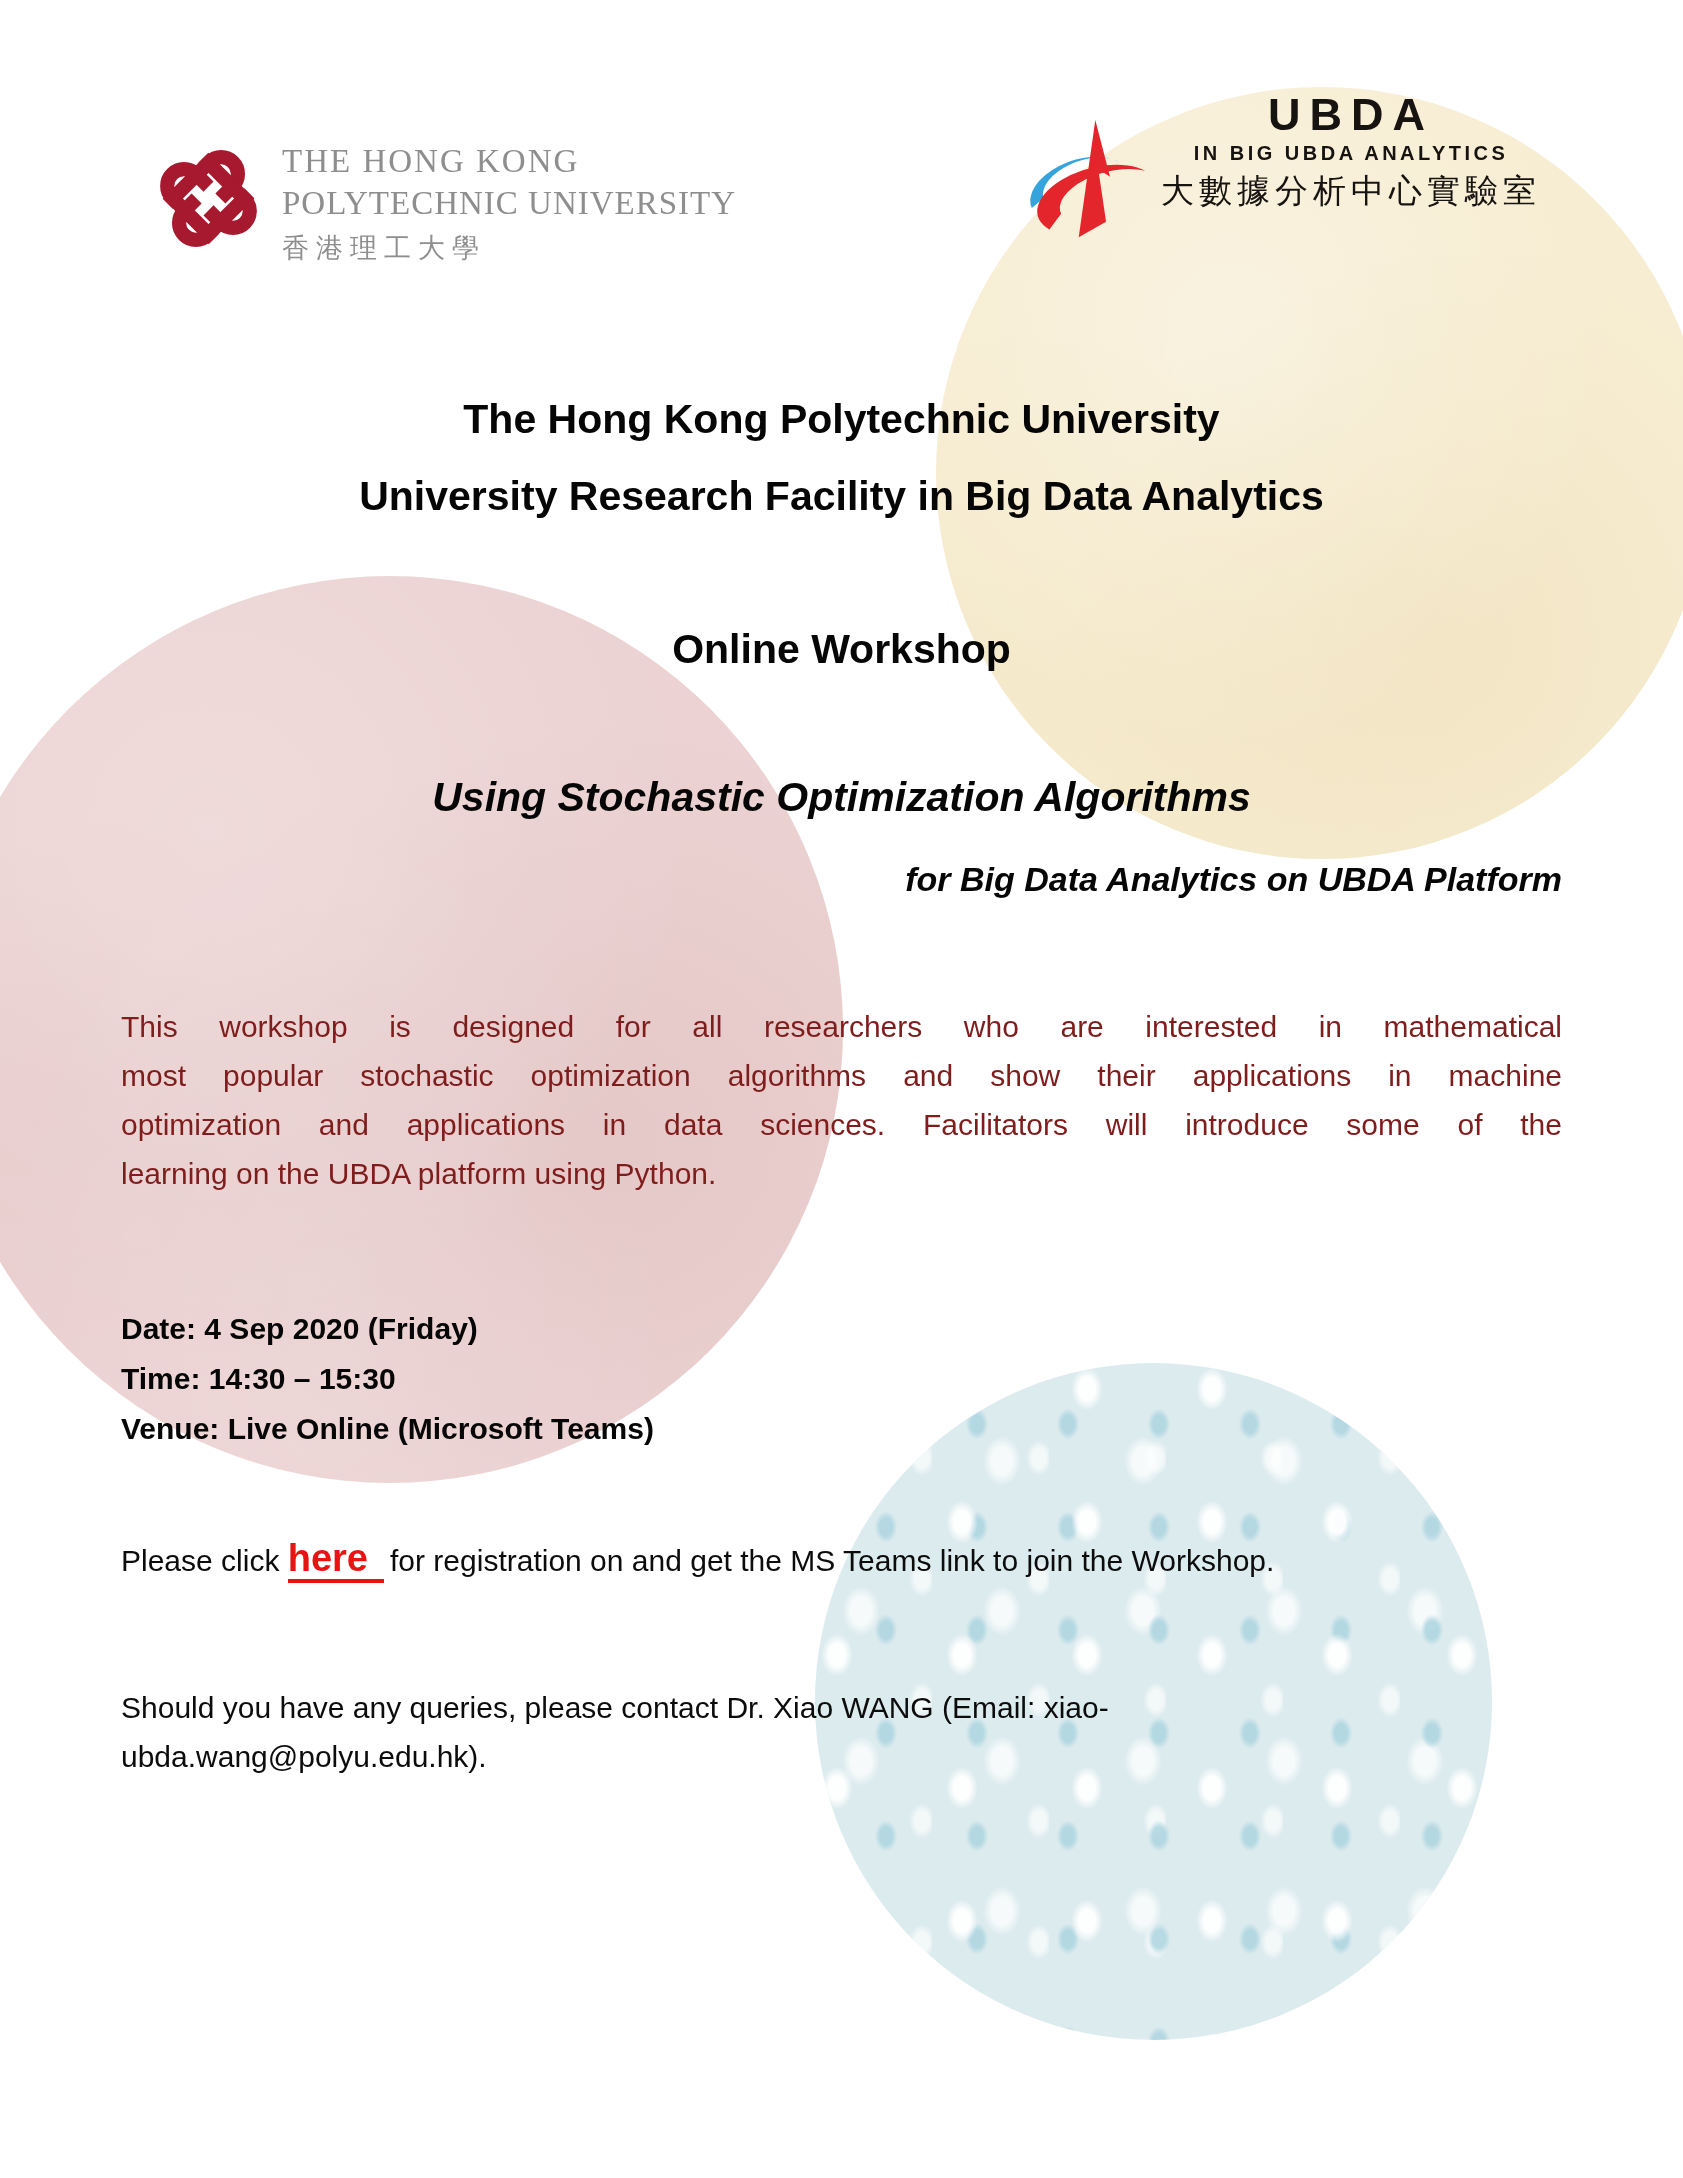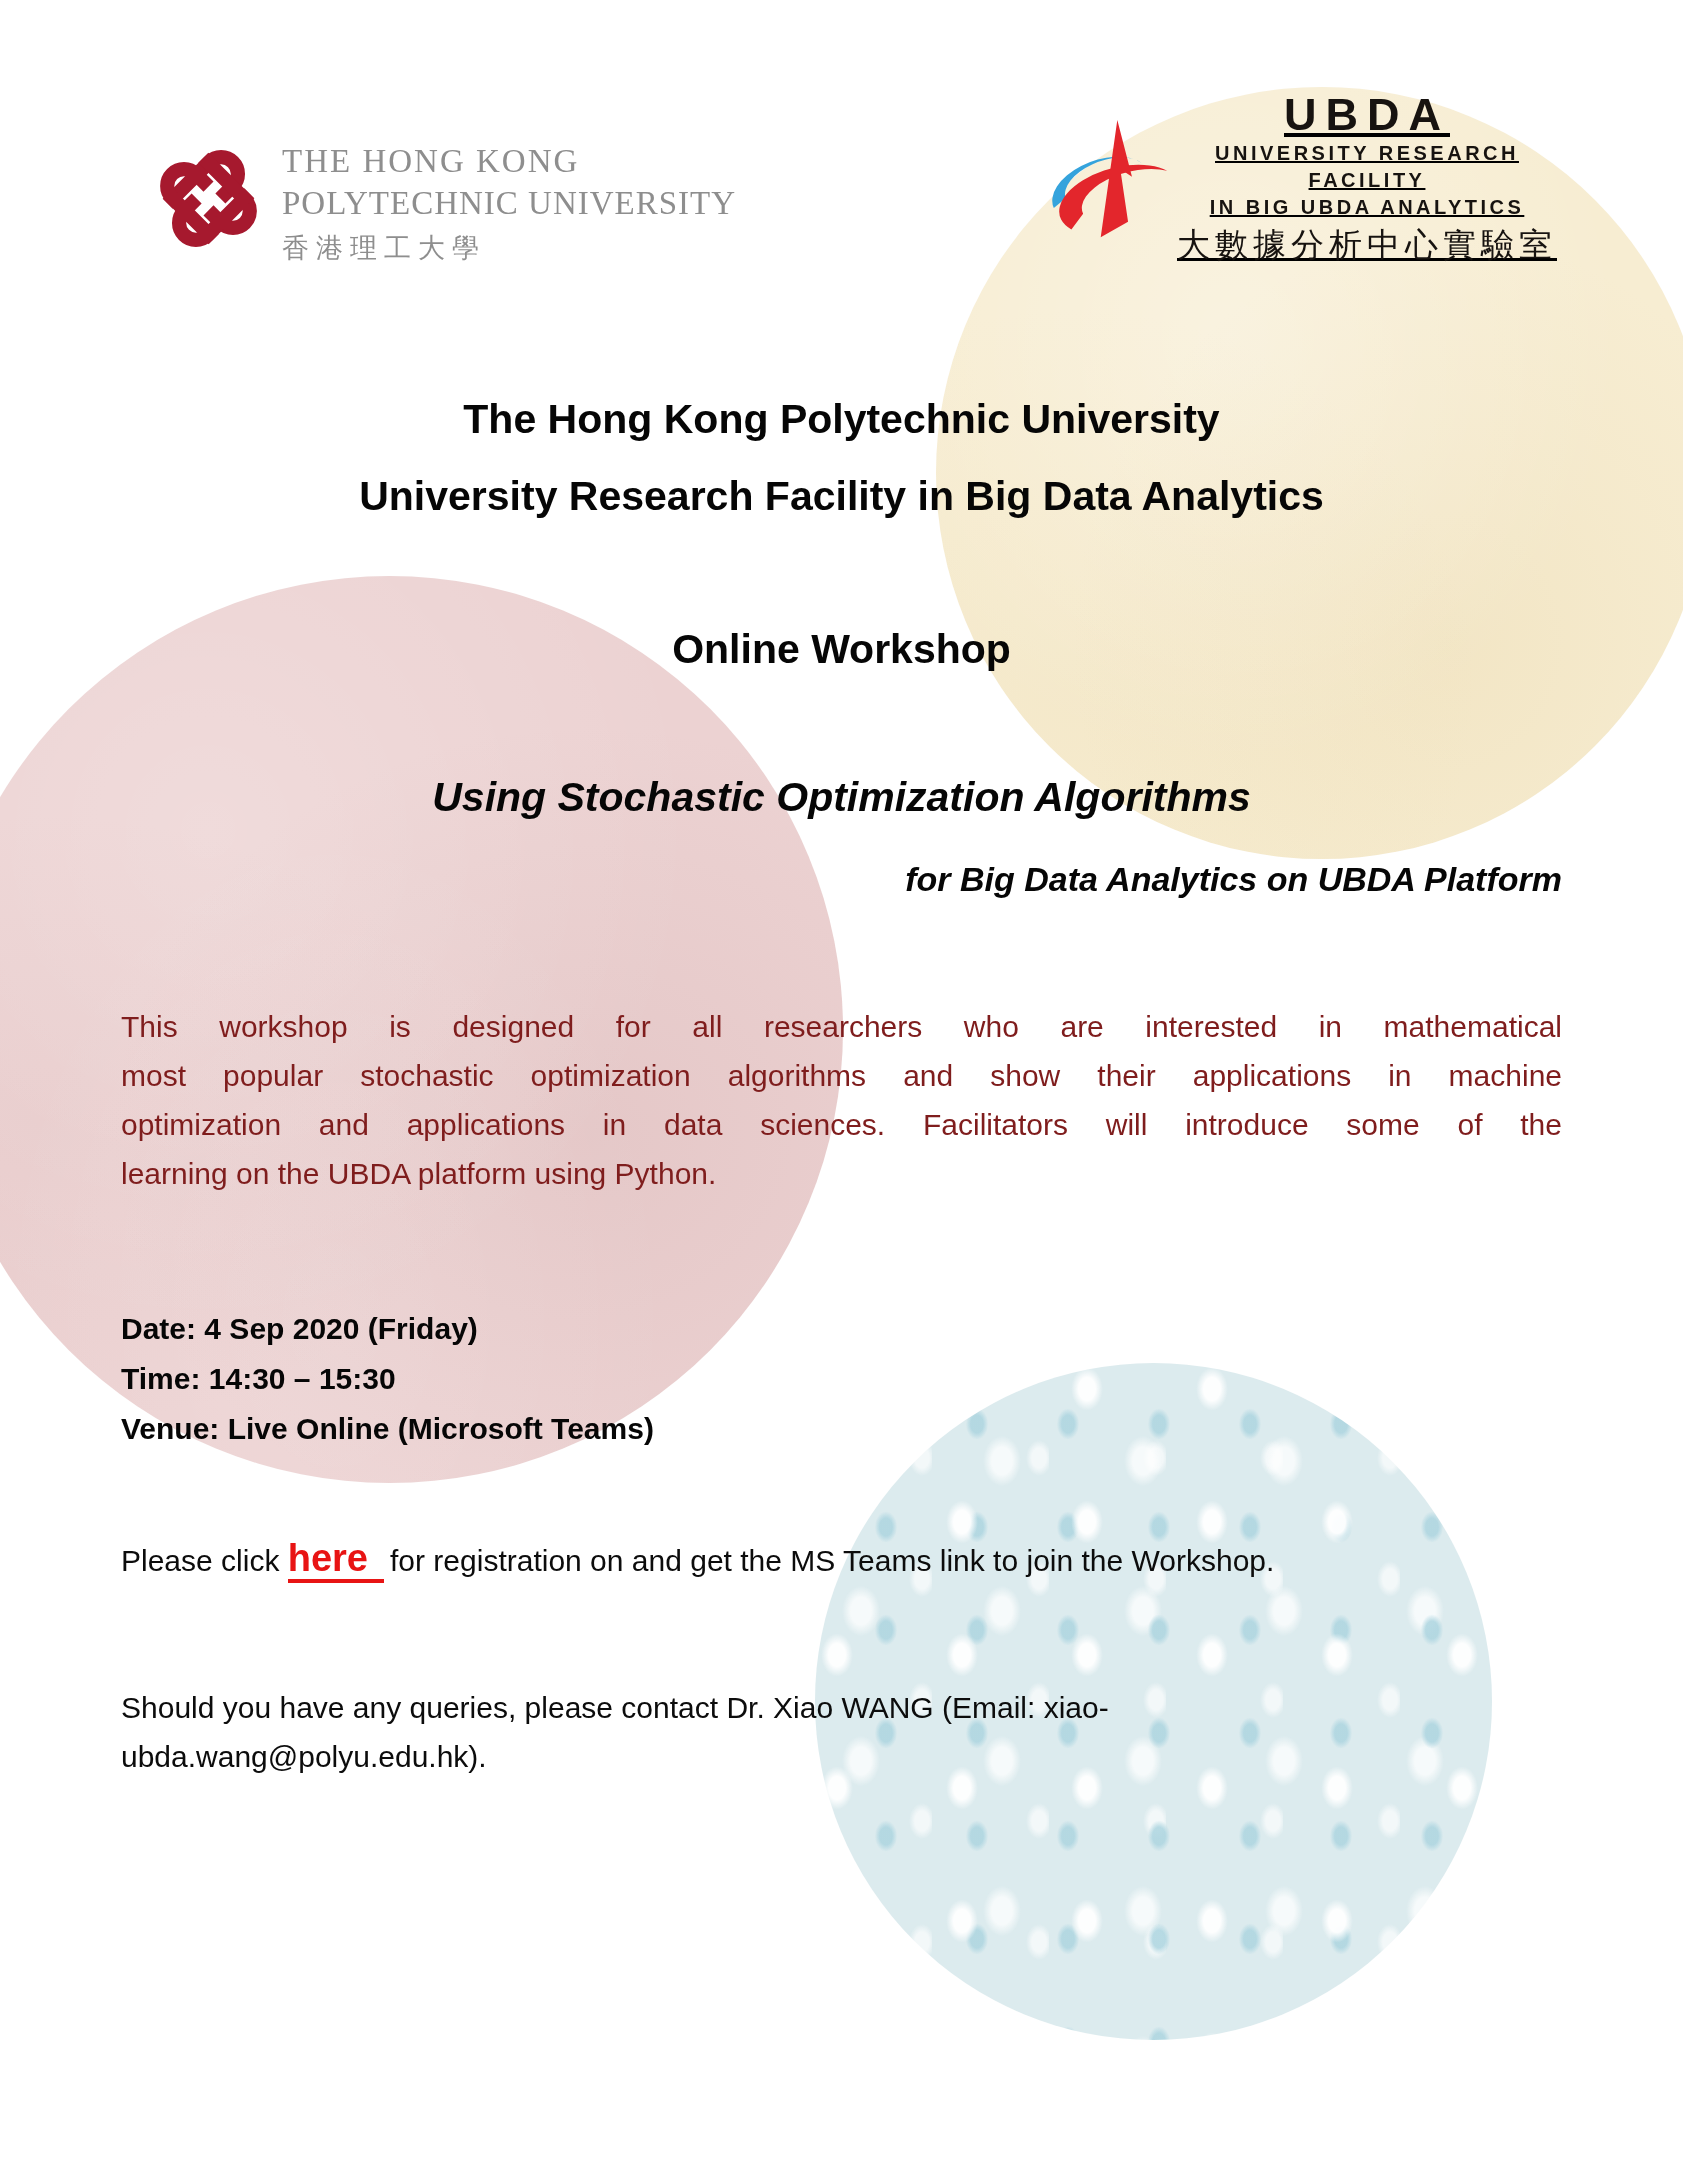--- a/index.html
+++ b/index.html
@@ -38,21 +38,21 @@
     background-size:125px 133px, 91px 103px, 141px 150px, 75px 85px, 117px 121px;
   }
   
   .polyu-logo{position:absolute;left:135px;top:125px;display:flex;}
   .polyu-emblem{width:147px;height:147px;flex:0 0 auto;}
   .polyu-text{margin-top:16px;color:#8e8e8e;font-family:"Liberation Serif","DejaVu Serif",serif;}
   .pl1{font-size:33px;line-height:40px;letter-spacing:2px;}
   .pl2{font-size:33px;line-height:44px;letter-spacing:1px;}
   .pl3{font-size:27px;line-height:46px;letter-spacing:7px;font-family:"Liberation Sans","DejaVu Sans",sans-serif;}
   
-  .ubda-logo{position:absolute;left:1046px;top:89px;display:flex;text-decoration:underline;}
+  .ubda-logo{position:absolute;left:1024px;top:89px;display:flex;gap:6px;}
   .ubda-mark{width:127px;height:149px;flex:0 0 auto;margin-top:22px;}
   .ubda-text{width:388px;text-align:center;color:#171310;}
   .ua{font-size:45px;line-height:51px;font-weight:800;letter-spacing:9px;}
   .ul1,.ul2{font-size:20px;line-height:27px;font-weight:700;letter-spacing:3.5px;}
   .ul3{font-size:33px;line-height:44px;letter-spacing:5px;margin-top:2px;}
   
   .tblock{position:absolute;left:121px;width:1441px;color:#060606;}
   .h1{text-align:center;font-size:41px;font-weight:700;line-height:50px;}
   .t-h1{top:394px;}
   .t-h2{top:471px;}
@@ -96,21 +96,20 @@
   </div>
 
   <div class="ubda-logo">
     <svg class="ubda-mark" viewBox="0 0 130 150" xmlns="http://www.w3.org/2000/svg">
       <path d="M8,98 A52,30 -20 0 1 98,52 A44,24 -20 0 0 20,88 Z" fill="#35a3dc"></path>
       <path d="M26,120 A62,33 -15 0 1 124,60 A54,27 -15 0 0 38,104 Z" fill="#e3262c"></path>
       <path d="M56,128 L73,8 L88,66 L76,58 L84,112 Z" fill="#e3262c"></path>
     </svg>
     <div class="ubda-text">
       <div class="ua">UBDA</div>
-      <div class="ul1">UNIVERSITY RESEARCH FACILITY</div>
       <div class="ul2">IN BIG UBDA ANALYTICS</div>
       <div class="ul3">大數據分析中心實驗室</div>
     </div>
   </div>
 
   <div class="tblock h1 t-h1">The Hong Kong Polytechnic University</div>
   <div class="tblock h1 t-h2">University Research Facility in Big Data Analytics</div>
   <div class="tblock h1 t-ow">Online Workshop</div>
   <div class="tblock t-wtitle">Using Stochastic Optimization Algorithms</div>
   <div class="tblock t-wsub">for Big Data Analytics on UBDA Platform</div>

